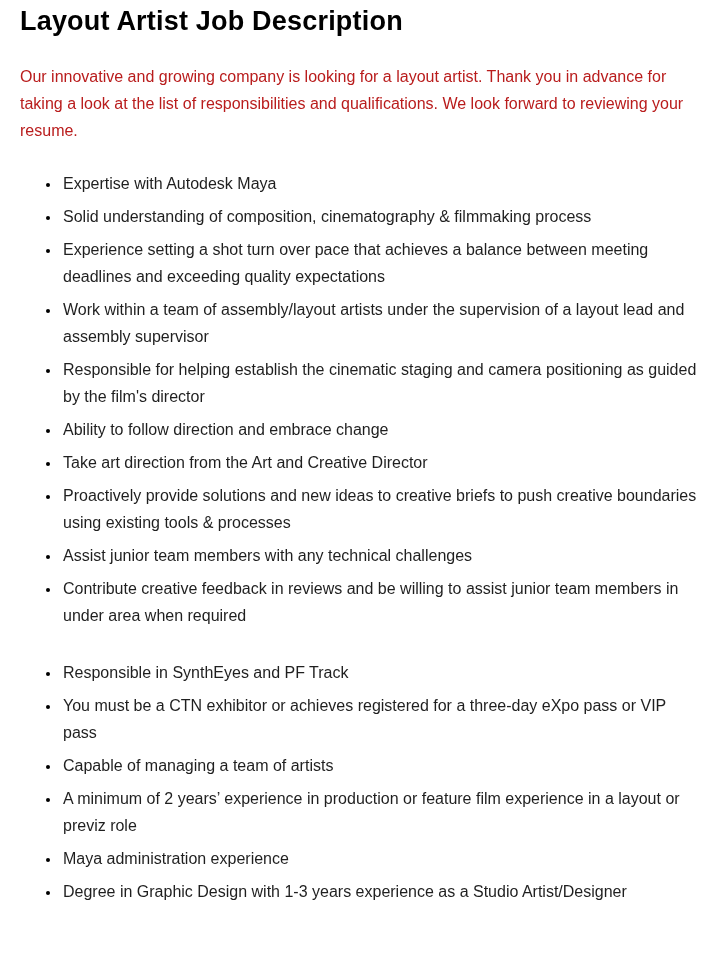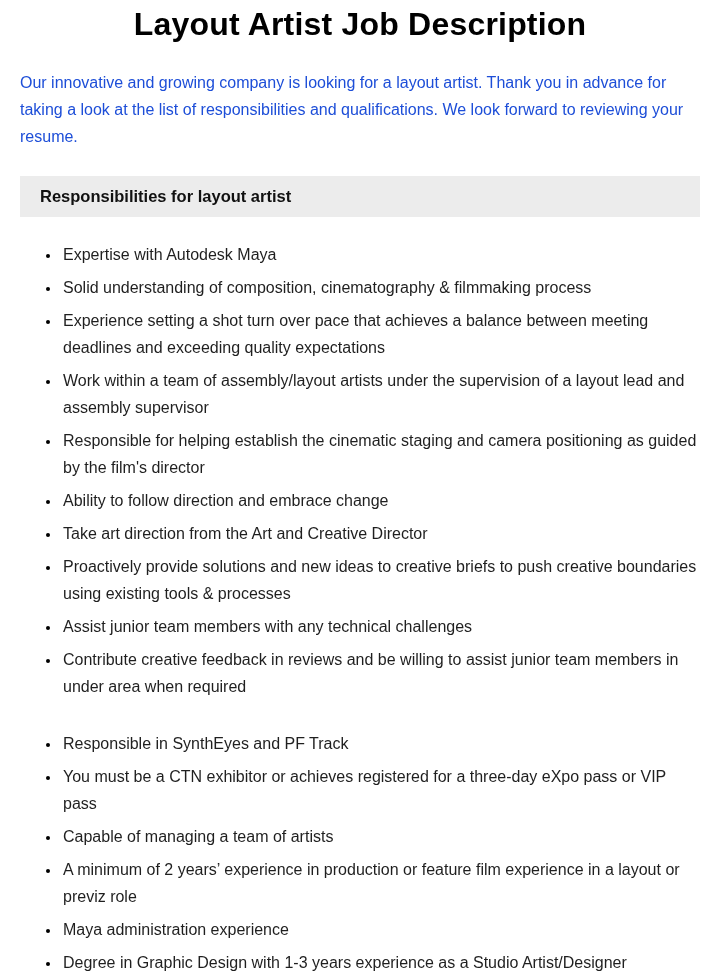--- a/index.html
+++ b/index.html
@@ -8,32 +8,32 @@
     font-family: "Liberation Sans", "DejaVu Sans", sans-serif;
     color: #1a1a1a;
   }
   .page {
     width: 720px;
     min-height: 975px;
     background: #ffffff;
     padding: 4px 20px 24px 20px;
   }
   .doc-title {
-    font-size: 32px;
+    font-size: 27px;
     font-weight: 800;
-    text-align: center;
+    text-align: left;
     letter-spacing: 0.2px;
     color: #000000;
     margin-top: 2px;
     margin-bottom: 26px;
   }
   .intro {
     font-size: 16px;
     line-height: 27px;
-    color: #1d4ed8;
+    color: #b91c1c;
     margin-bottom: 26px;
   }
   .section-header {
     background: #ececec;
     padding: 11px 20px;
     font-size: 16.5px;
     font-weight: 700;
     color: #111111;
     margin: 0 0 24px 0;
   }
@@ -57,21 +57,20 @@
 </head>
 <body>
 
 <div class="page">
 
   <h1 class="doc-title">Layout Artist Job Description</h1>
 
   <p class="intro">Our innovative and growing company is looking for a layout artist. Thank you in advance for taking a look at the list of responsibilities and qualifications. We look forward to reviewing your resume.</p>
 
   <div>
-    <div class="section-header">Responsibilities for layout artist</div>
     <ul class="bullet-list">
         <li>Expertise with Autodesk Maya</li>
         <li>Solid understanding of composition, cinematography &amp; filmmaking process</li>
         <li>Experience setting a shot turn over pace that achieves a balance between meeting deadlines and exceeding quality expectations</li>
         <li>Work within a team of assembly/layout artists under the supervision of a layout lead and assembly supervisor</li>
         <li>Responsible for helping establish the cinematic staging and camera positioning as guided by the film's director</li>
         <li>Ability to follow direction and embrace change</li>
         <li>Take art direction from the Art and Creative Director</li>
         <li>Proactively provide solutions and new ideas to creative briefs to push creative boundaries using existing tools &amp; processes</li>
         <li>Assist junior team members with any technical challenges</li>

